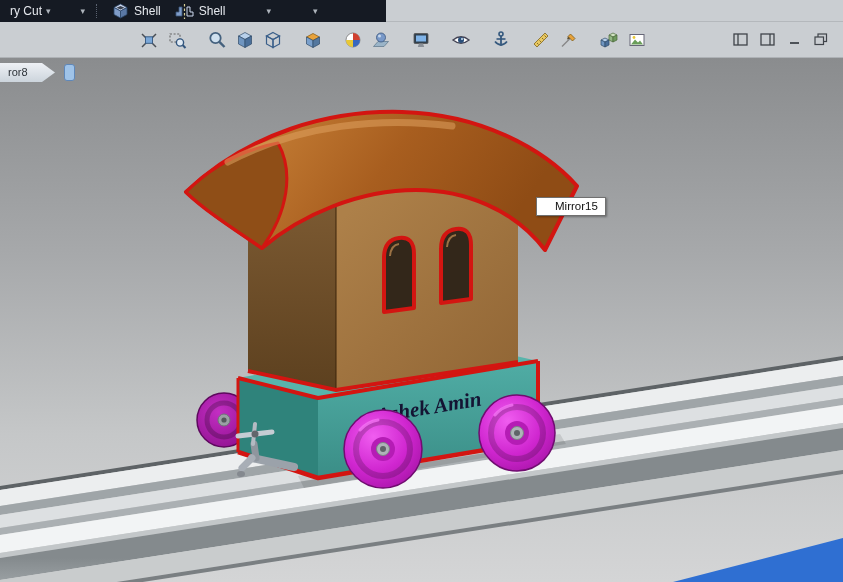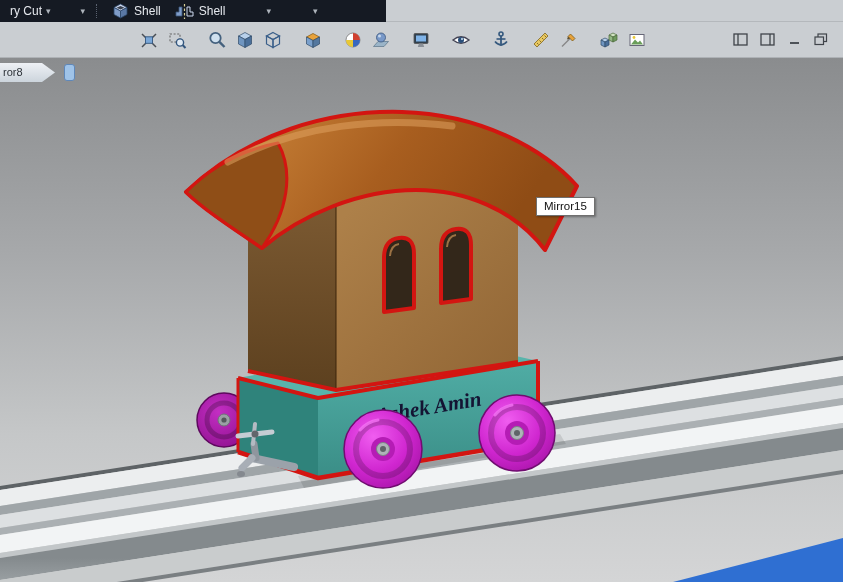--- a/index.html
+++ b/index.html
@@ -25,27 +25,27 @@
   .wbtn{display:flex;align-items:center;justify-content:center;width:16px;height:14px;}
 
   
   .viewport{position:absolute;left:0;top:57px;width:843px;height:525px;z-index:1;
             background:linear-gradient(180deg,#8a8c8e 0%,#a7a9ab 38%,#c5c7c8 72%,#d4d5d6 100%);}
   .scene{position:absolute;left:0;top:0;}
 
   
   .feature-tab{position:absolute;left:0;top:63px;z-index:5;display:flex;align-items:center;}
   .tab-shape{width:56px;height:19px;line-height:19px;font-size:11px;color:#2c3238;
-             padding-left:3px;box-sizing:border-box;background:linear-gradient(#eef1f5,#ccd4dc);
+             padding-left:8px;box-sizing:border-box;background:linear-gradient(#eef1f5,#ccd4dc);
              clip-path:polygon(0 0,42px 0,55px 50%,42px 100%,0 100%);}
   .tab-pill{width:9px;height:15px;background:#9fc3e8;border:1px solid #5f87b8;border-radius:3px;margin-left:8px;}
 
   
   .tooltip{position:absolute;left:536px;top:197px;z-index:6;background:#ffffff;
-           border:1px solid #707070;color:#111;font-size:11.5px;padding:2px 7px 3px 7px;
+           border:1px solid #707070;color:#111;font-size:11.5px;padding:2px 7px 3px 18px;
            box-shadow:1px 1px 2px rgba(0,0,0,.35);white-space:nowrap;}
 
   
   .corner-wedge{position:absolute;right:0;bottom:0;width:170px;height:44px;z-index:4;
                 background:#2f6fd2;clip-path:polygon(100% 0,100% 100%,0 100%);}
 </style>
 </head>
 <body>
 
 <div class="app">

